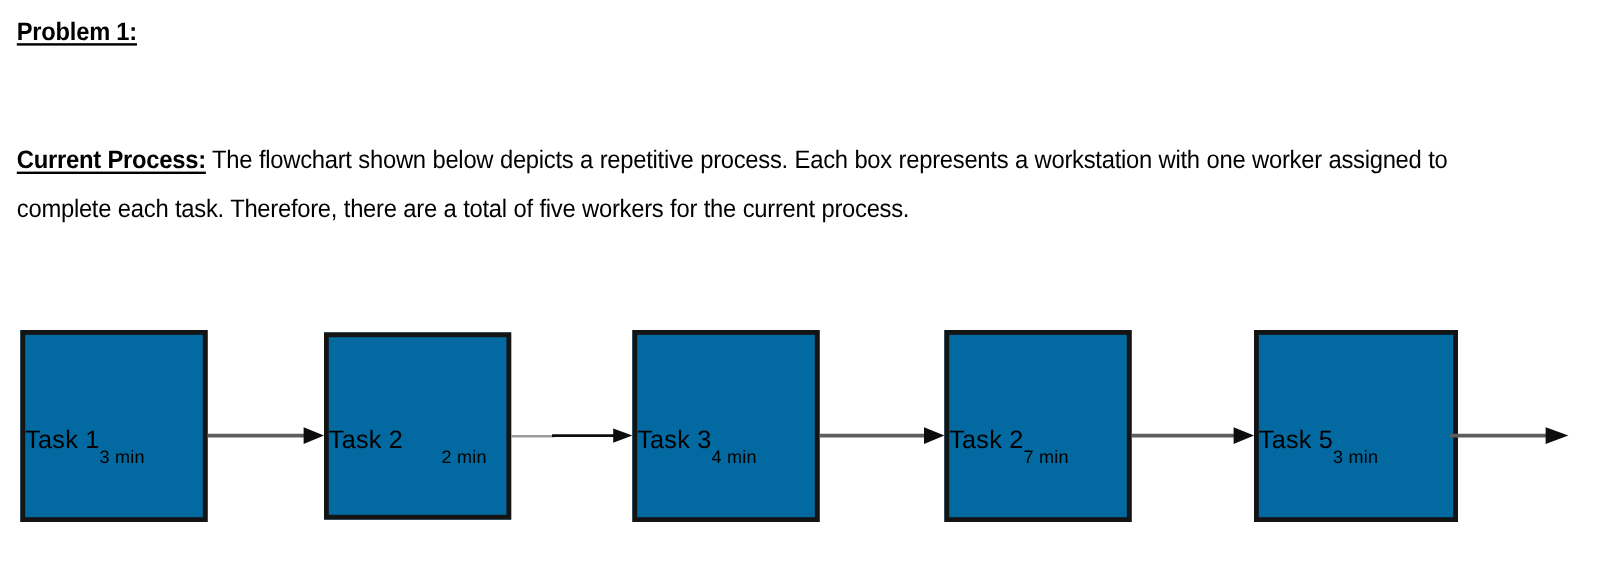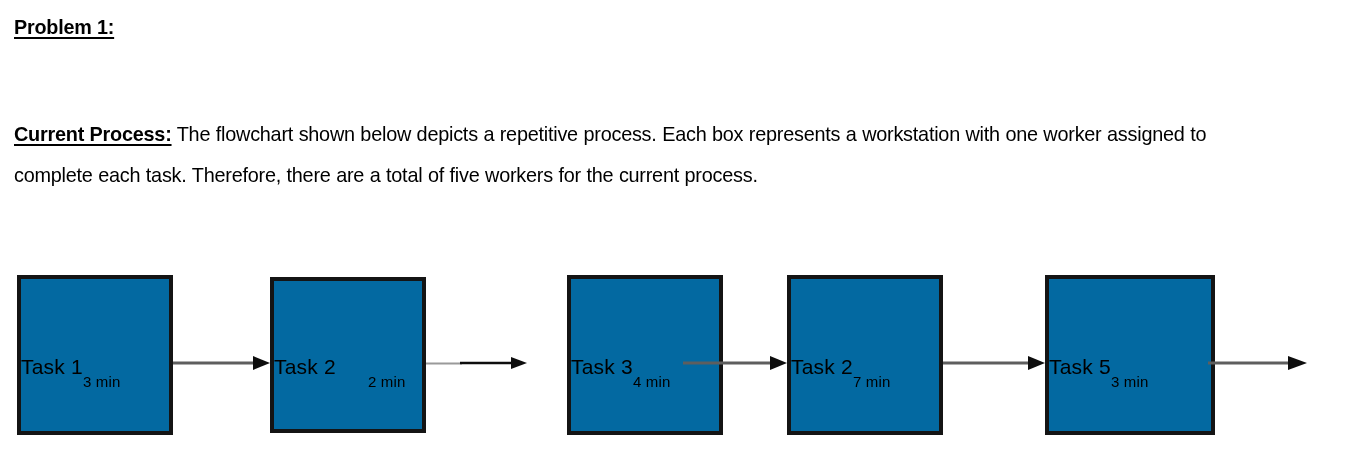--- a/index.html
+++ b/index.html
@@ -128,21 +128,21 @@
     <span class="task-title">Task 2</span>
     <span class="task-time">2 min</span>
   </div>
 
   <svg class="arrow" style="left:426px; top:93px; width:102px;" viewBox="0 0 102 16" preserveAspectRatio="none">
     <line x1="0" y1="8.5" x2="36" y2="8.5" stroke="#9a9a9a" stroke-width="2"></line>
     <line x1="34" y1="8" x2="88" y2="8" stroke="#0d0d0d" stroke-width="2.4"></line>
     <polygon points="85,2 101,8 85,14" fill="#0d0d0d"></polygon>
   </svg>
 
-  <div class="task-box" style="left:527px; top:13px; width:156px; height:160px;margin-left:40px;">
+  <div class="task-box" style="left:527px; top:13px; width:156px; height:160px;">
     <span class="task-title">Task 3</span>
     <span class="task-time">4 min</span>
   </div>
 
   <svg class="arrow" style="left:683px; top:93px; width:105px;" viewBox="0 0 105 16" preserveAspectRatio="none">
     <line x1="0" y1="8" x2="89" y2="8" stroke="#5e5e5e" stroke-width="3"></line>
     <polygon points="87,1 104,8 87,15" fill="#0d0d0d"></polygon>
   </svg>
 
   <div class="task-box" style="left:787px; top:13px; width:156px; height:160px;">

